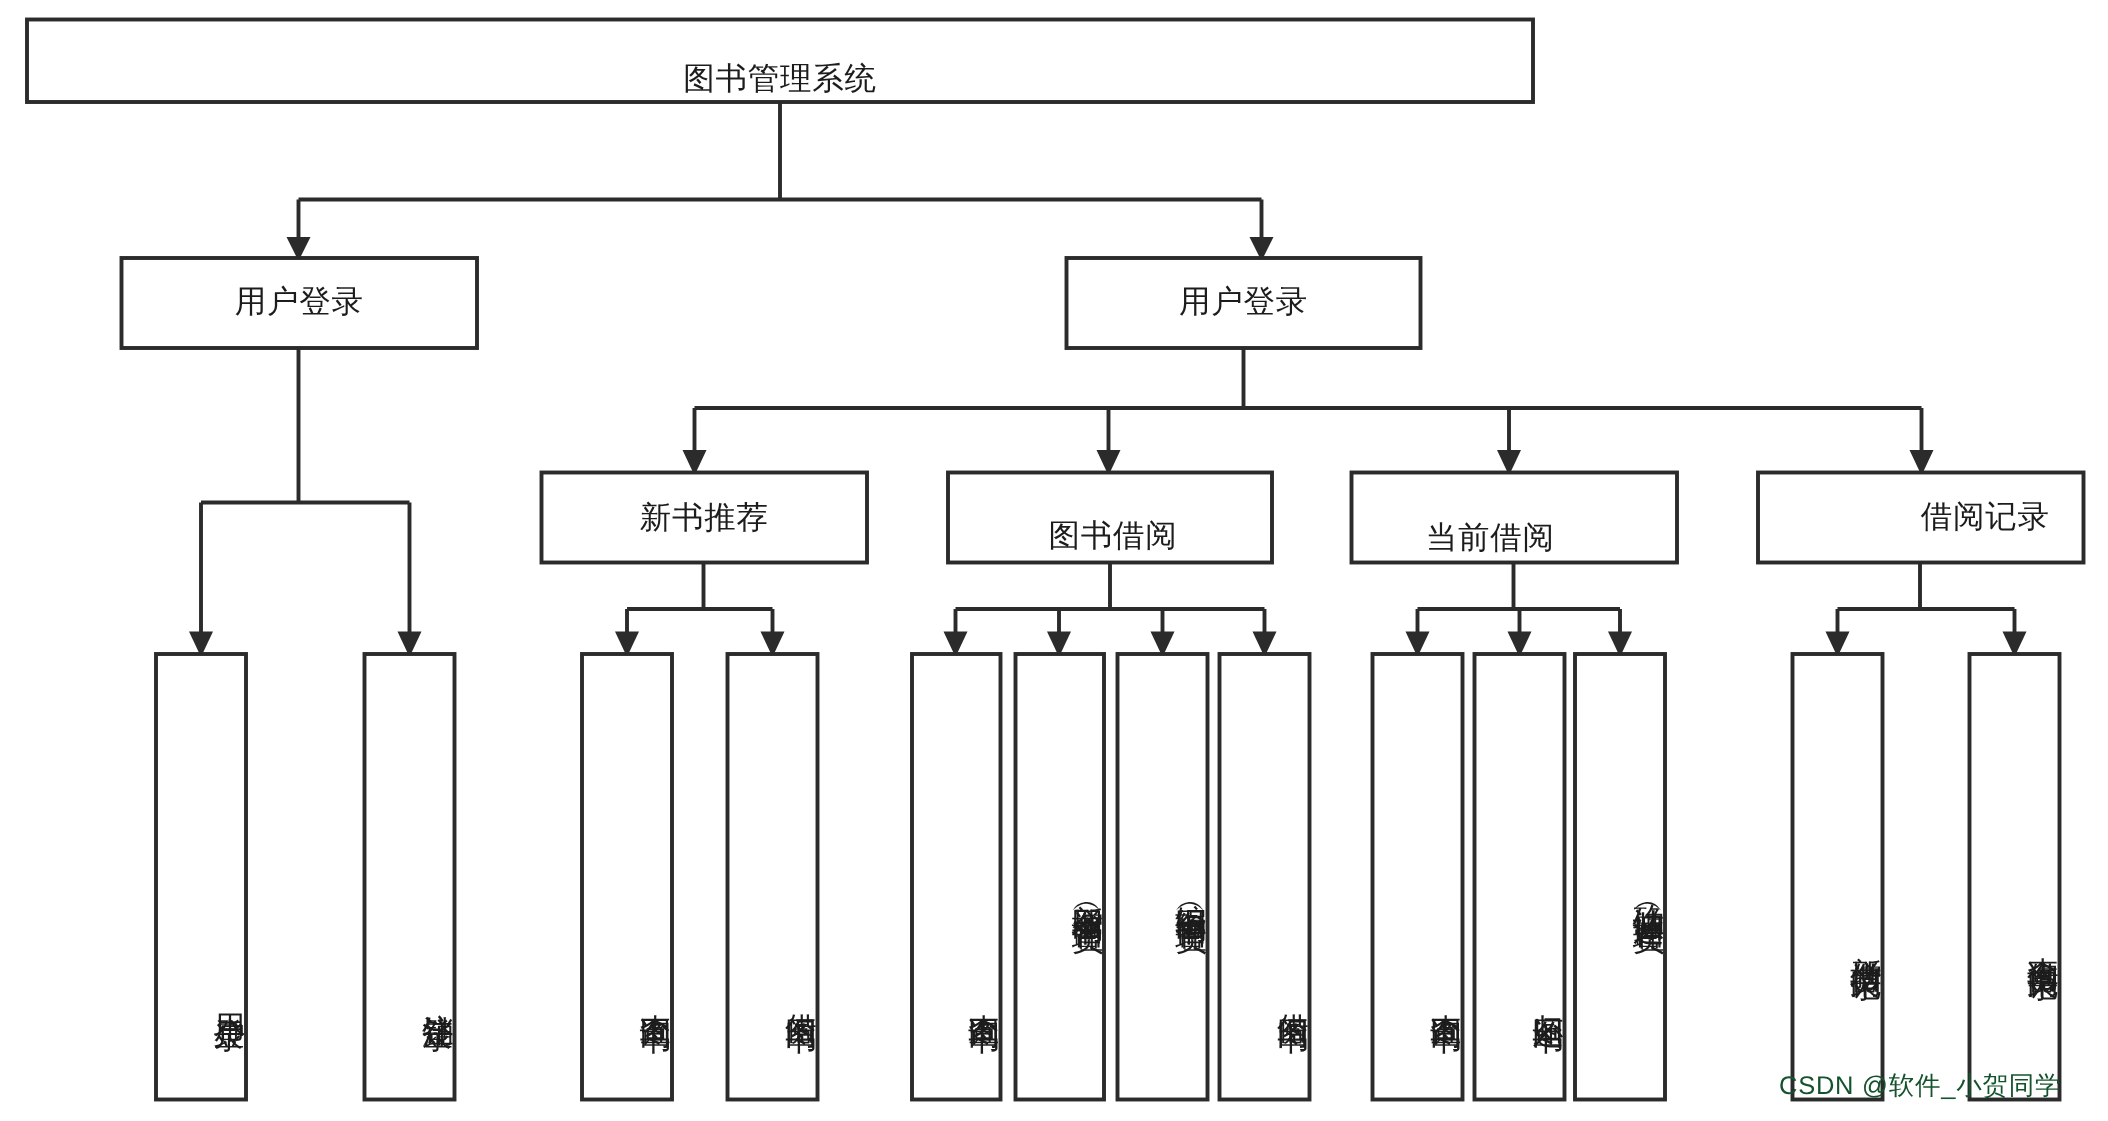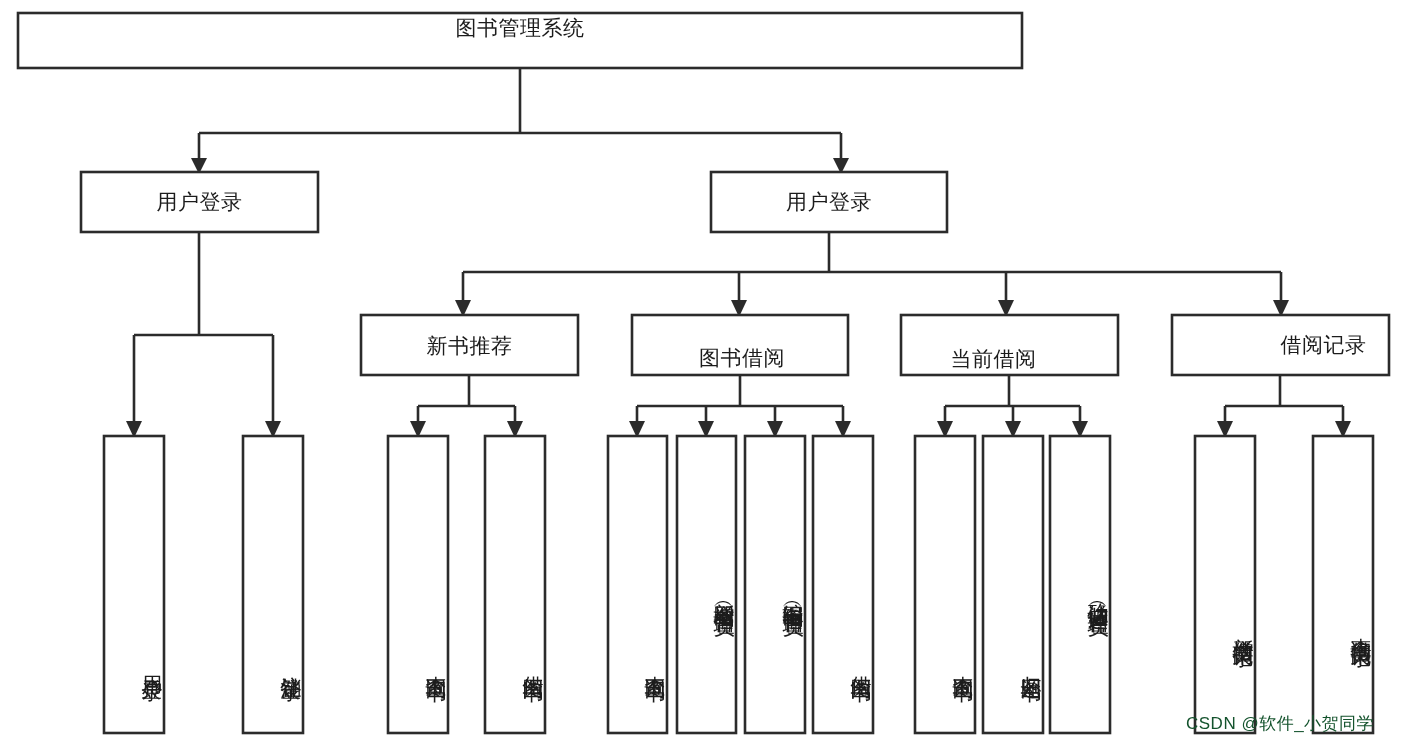--- a/index.html
+++ b/index.html
@@ -175,21 +175,21 @@
     <rect class="node-rect" x="677" y="436" width="59" height="297"></rect>
     <rect class="node-rect" x="745" y="436" width="60" height="297"></rect>
     <rect class="node-rect" x="813" y="436" width="60" height="297"></rect>
     <rect class="node-rect" x="915" y="436" width="60" height="297"></rect>
     <rect class="node-rect" x="983" y="436" width="60" height="297"></rect>
     <rect class="node-rect" x="1050" y="436" width="60" height="297"></rect>
     <rect class="node-rect" x="1195" y="436" width="60" height="297"></rect>
     <rect class="node-rect" x="1313" y="436" width="60" height="297"></rect>
   </svg>
 
-  <div class="node-label-h" style="left:18px; top:0; width:1004px; height:55px;">图书管理系统</div>
+  <div class="node-label-h" style="left:18px; top:25px; width:1004px; height:55px;">图书管理系统</div>
 
   <div class="node-label-h" style="left:81px; top:172px; width:237px; height:60px;">用户登录</div>
 
   <div class="node-label-h" style="left:711px; top:172px; width:236px; height:60px;">用户登录</div>
 
   <div class="node-label-h" style="left:361px; top:315px; width:217px; height:62px;">新书推荐</div>
 
   <div class="node-label-h" style="left:632px; top:328px; width:220px; height:60px;">图书借阅</div>
 
   <div class="node-label-h" style="left:901px; top:329px; width:185px; height:60px;text-align:center;">当前借阅</div>

